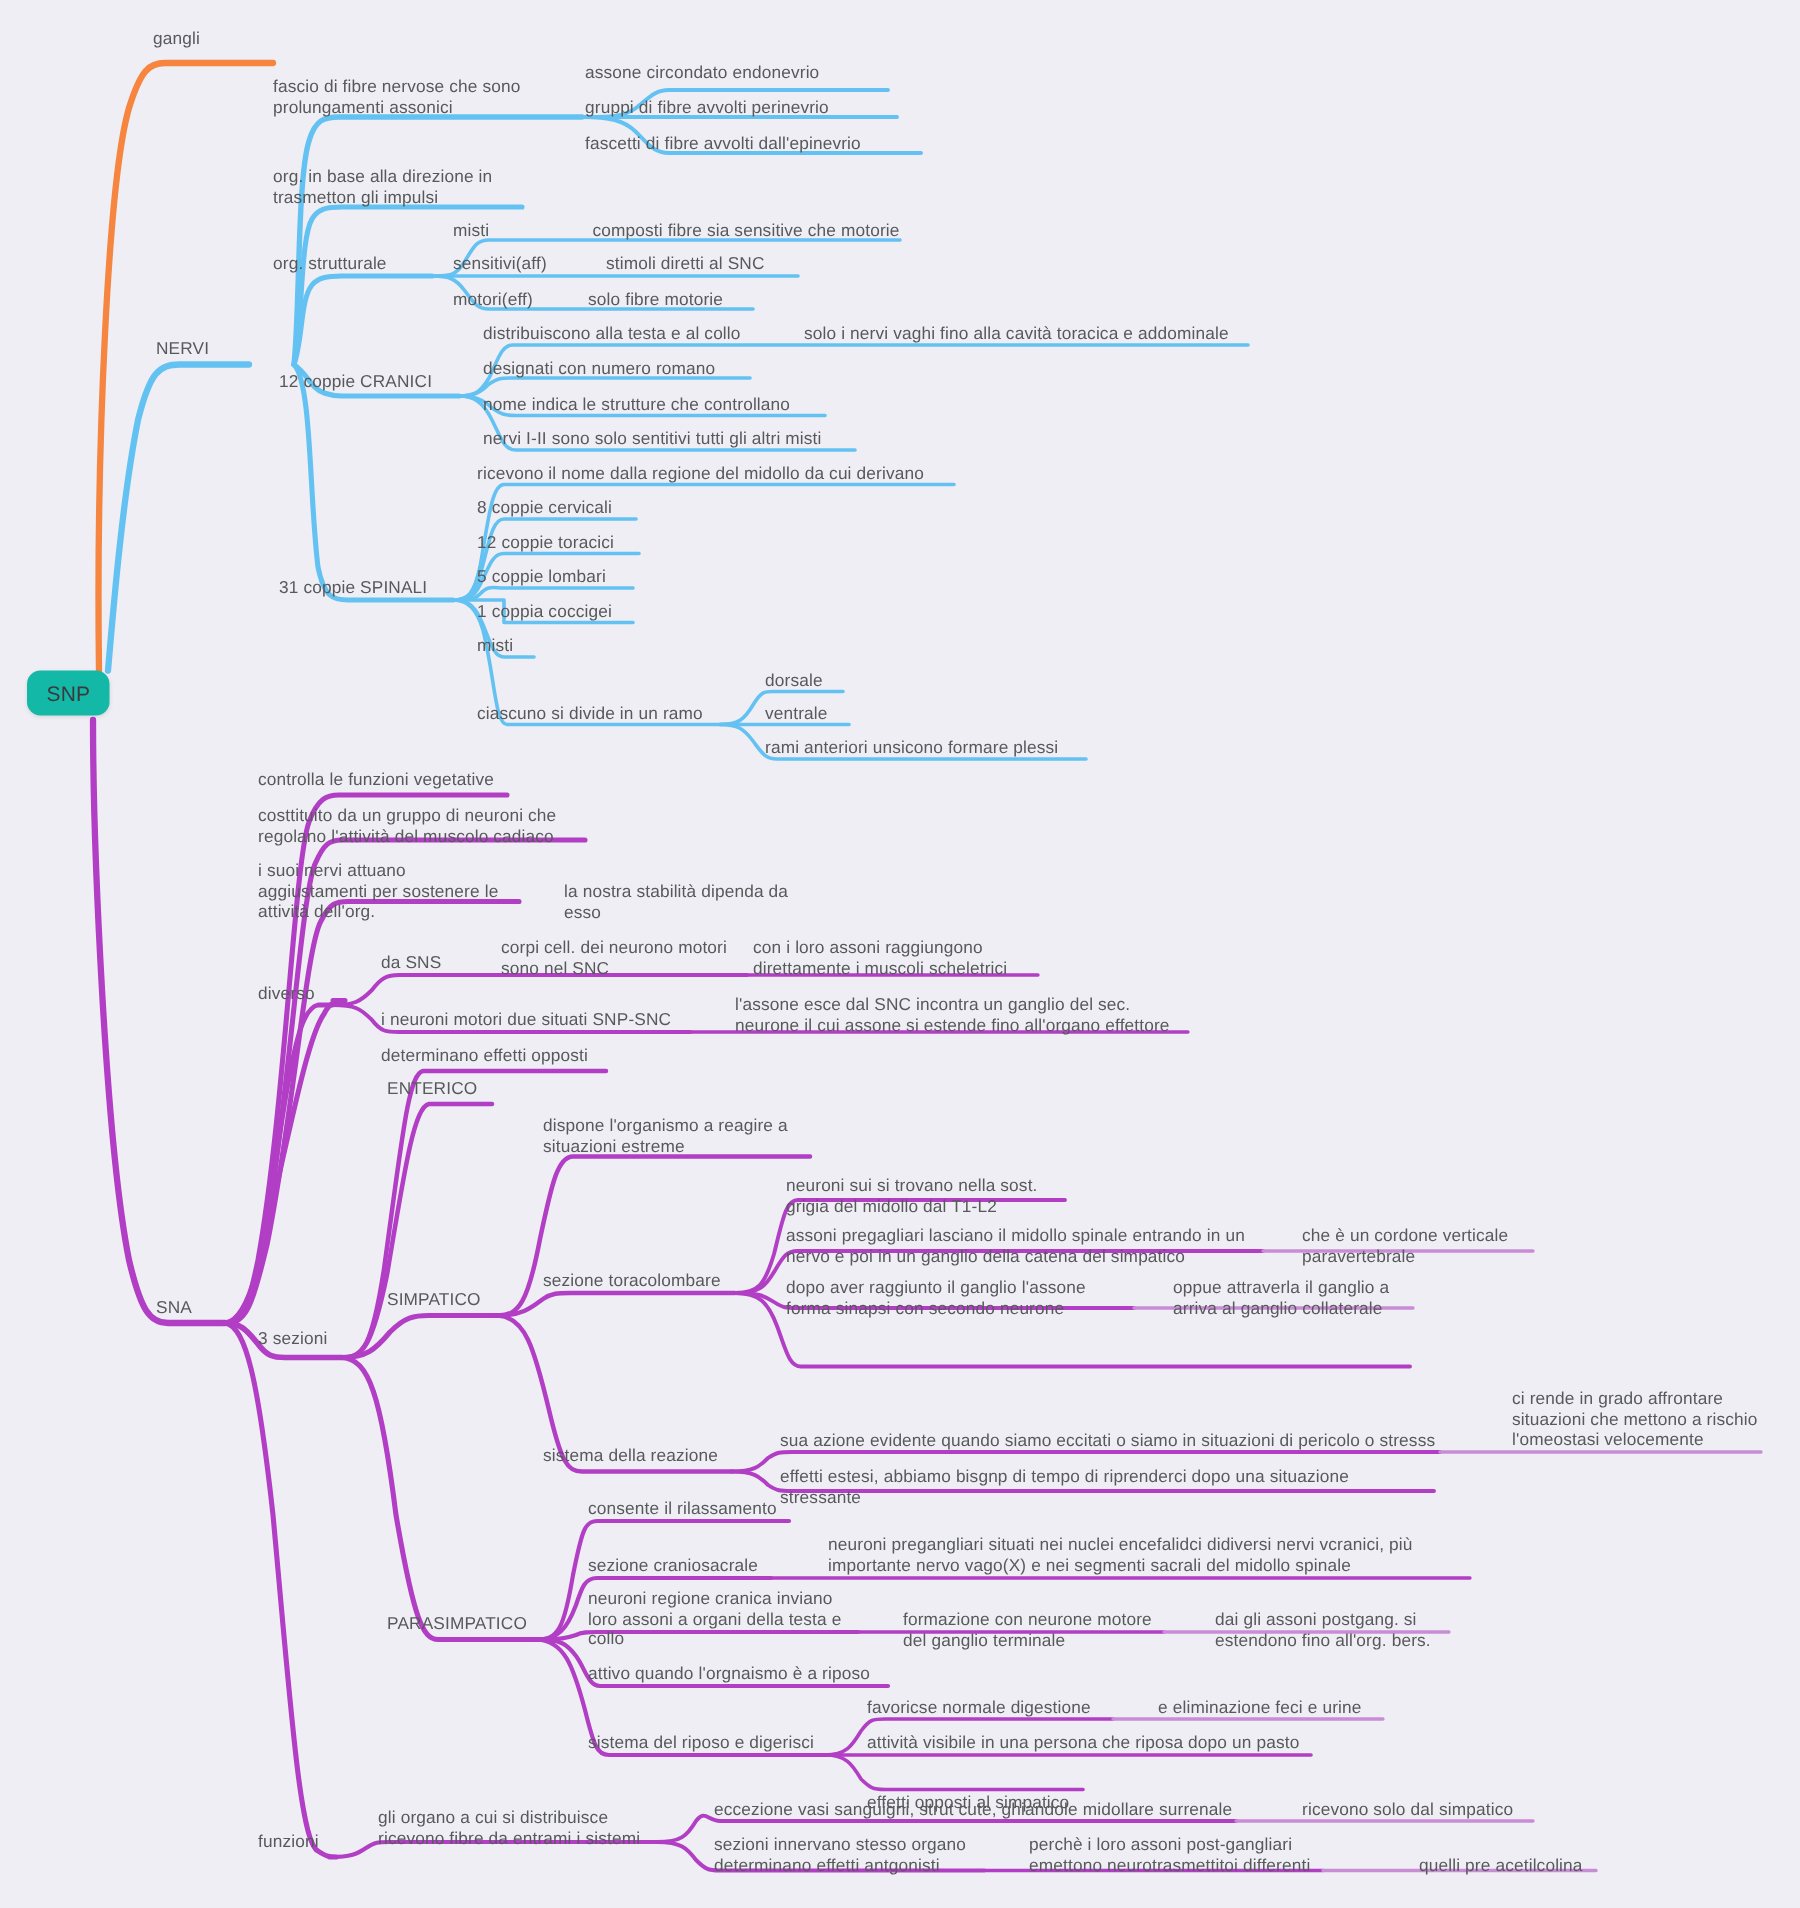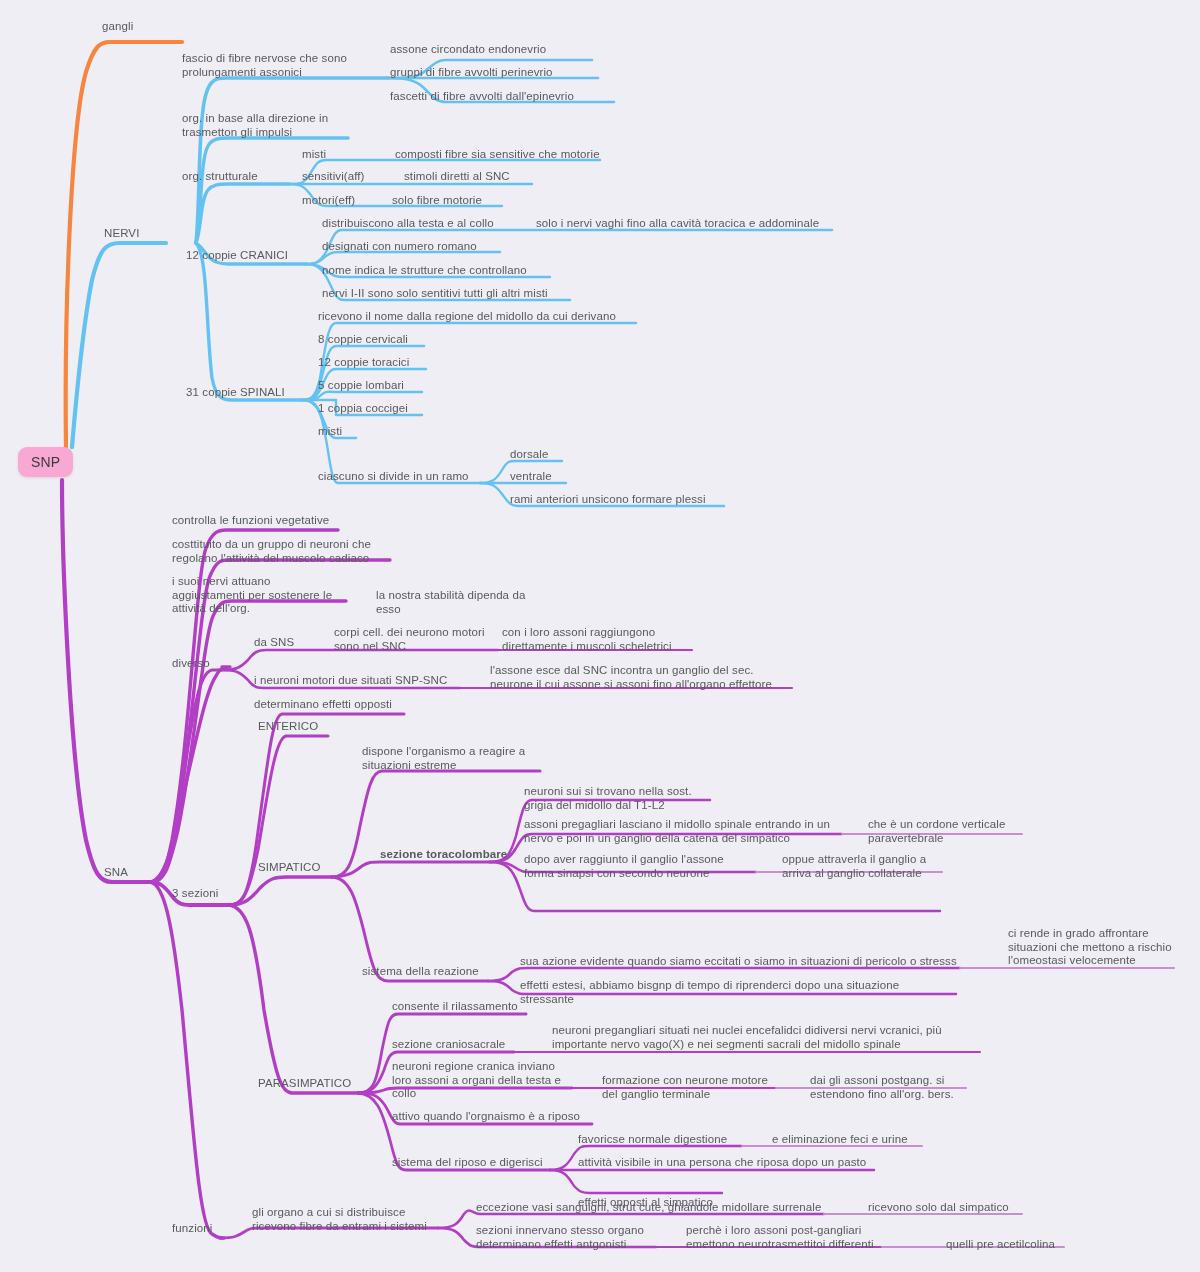--- a/index.html
+++ b/index.html
@@ -13,21 +13,21 @@
   svg#links{position:absolute;left:0;top:0;width:1200px;height:1272px;pointer-events:none;}
   .node{
     position:absolute;
     font-size:11.5px;
     line-height:13.6px;
     color:#58595b;
     white-space:pre-line;
     letter-spacing:.1px;
   }
   .node.root{
-    background:#f9a8d4;
+    background:#14b8a6;
     border-radius:9px;
     padding:7px 13px;
     color:#3a3a3c;
     font-size:14px;
     box-shadow:0 1px 3px rgba(0,0,0,.10);
     line-height:16px;
   }
 </style>
 </head>
 <body style="background: rgb(238, 238, 244);">
@@ -176,28 +176,28 @@
     <div class="node" style="left: 376px; top: 589px; width: 160px;">la nostra stabilità dipenda da
 esso</div>
     <div class="node" style="left: 172px; top: 657px; width: 50px;">diverso</div>
     <div class="node" style="left: 254px; top: 636px; width: 50px;">da SNS</div>
     <div class="node" style="left: 334px; top: 626px; width: 164px;">corpi cell. dei neurono motori
 sono nel SNC</div>
     <div class="node" style="left: 502px; top: 626px; width: 190px;">con i loro assoni raggiungono
 direttamente i muscoli scheletrici</div>
     <div class="node" style="left: 254px; top: 674px; width: 206px;">i neuroni motori due situati SNP-SNC</div>
     <div class="node" style="left: 490px; top: 664px; width: 302px;">l'assone esce dal SNC incontra un ganglio del sec.
-neurone il cui assone si assoni fino all'organo effettore</div>
+neurone il cui assone si estende fino all'organo effettore</div>
     <div class="node" style="left: 172px; top: 887px; width: 56px;">3 sezioni</div>
     <div class="node" style="left: 254px; top: 698px; width: 150px;">determinano effetti opposti</div>
     <div class="node" style="left: 258px; top: 720px; width: 70px;">ENTERICO</div>
     <div class="node" style="left: 258px; top: 861px; width: 74px;">SIMPATICO</div>
     <div class="node" style="left: 362px; top: 745px; width: 178px;">dispone l'organismo a reagire a
 situazioni estreme</div>
-    <div class="node" style="left: 380px; top: 848px; width: 128px; font-weight: bold;">sezione toracolombare</div>
+    <div class="node" style="left: 362px; top: 848px; width: 128px;">sezione toracolombare</div>
     <div class="node" style="left: 524px; top: 785px; width: 186px;">neuroni sui si trovano nella sost.
 grigia del midollo dal T1-L2</div>
     <div class="node" style="left: 524px; top: 818px; width: 318px;">assoni pregagliari lasciano il midollo spinale entrando in un
 nervo e poi in un ganglio della catena del simpatico</div>
     <div class="node" style="left: 868px; top: 818px; width: 154px;">che è un cordone verticale
 paravertebrale</div>
     <div class="node" style="left: 524px; top: 853px; width: 232px;">dopo aver raggiunto il ganglio l'assone
 forma sinapsi con secondo neurone</div>
     <div class="node" style="left: 782px; top: 853px; width: 160px;">oppue attraverla il ganglio a
 arriva al ganglio collaterale</div>

